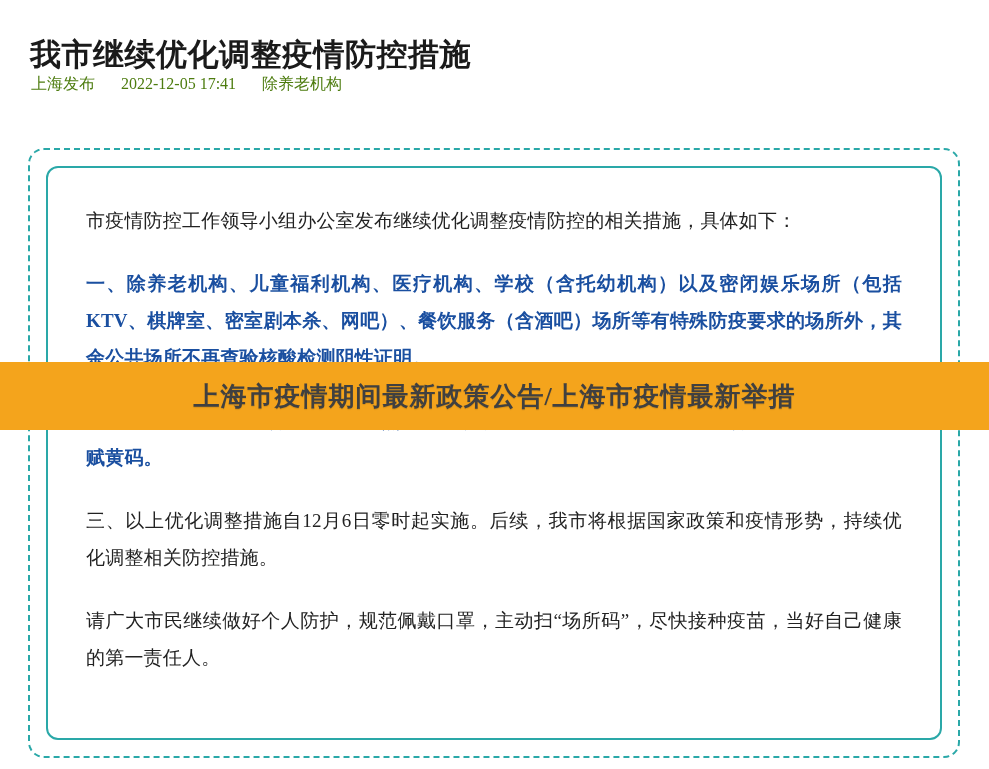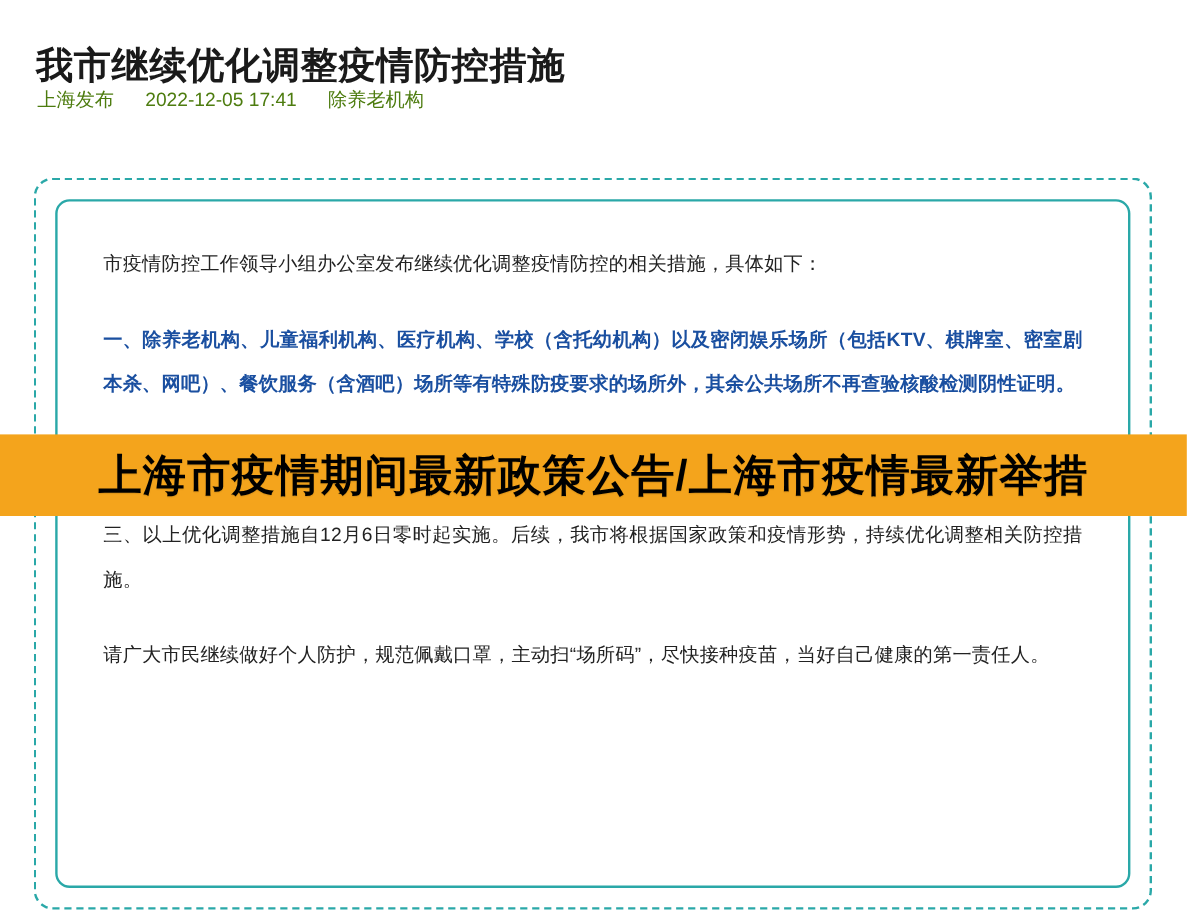--- a/index.html
+++ b/index.html
@@ -13,20 +13,21 @@
     font-family: "Liberation Sans", "DejaVu Sans", sans-serif;
     overflow: hidden;
     position: relative;
   }
   .page {
     position: relative;
     width: 989px;
     height: 769px;
     background: #ffffff;
     box-sizing: border-box;
+    font-family: Liberation Serif, serif;
   }
   .article-title {
     position: absolute;
     left: 30px;
     top: 12px;
     font-size: 31px;
     font-weight: bold;
     color: #1a1a1a;
     letter-spacing: 0.5px;
     line-height: 44px;
@@ -68,21 +69,21 @@
     top: 16px;
     right: 16px;
     bottom: 16px;
     border: 2px solid #2aa8a8;
     border-radius: 12px;
     box-sizing: border-box;
     background: #ffffff;
     padding: 34px 38px 20px 38px;
   }
   .para {
-    font-size: 16px;
+    font-size: 19px;
     line-height: 37px;
     color: #222222;
     margin: 0 0 26px 0;
     text-align: justify;
     letter-spacing: 0.2px;
   }
   .para.bold-blue {
     color: #1a4fa0;
     font-weight: bold;
     margin-top: 24px;
@@ -98,23 +99,23 @@
     top: 362px;
     width: 989px;
     height: 68px;
     background: #f4a41c;
     display: flex;
     align-items: center;
     justify-content: center;
     z-index: 5;
   }
   .watermark-text {
-    font-size: 36px;
+    font-size: 26px;
     font-weight: bold;
-    color: #000000;
+    color: #404040;
     letter-spacing: 1px;
     white-space: nowrap;
     text-shadow: 0 1px 1px rgba(0,0,0,0.12);
   }
 </style>
 </head>
 <body>
 
 <div class="page">
 

